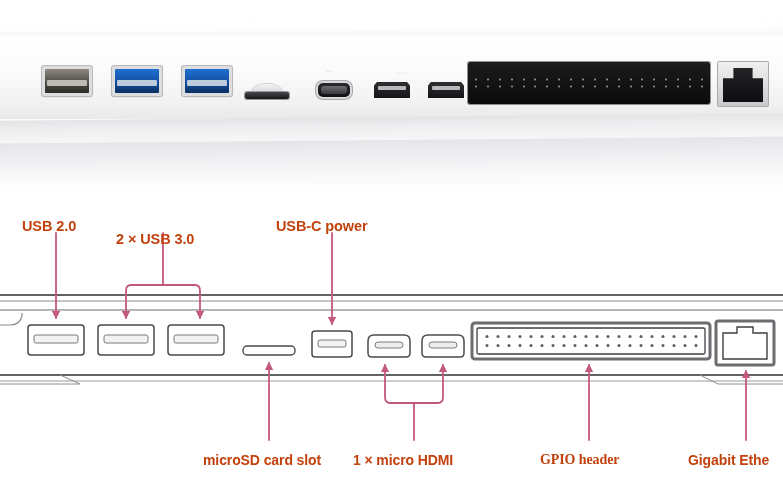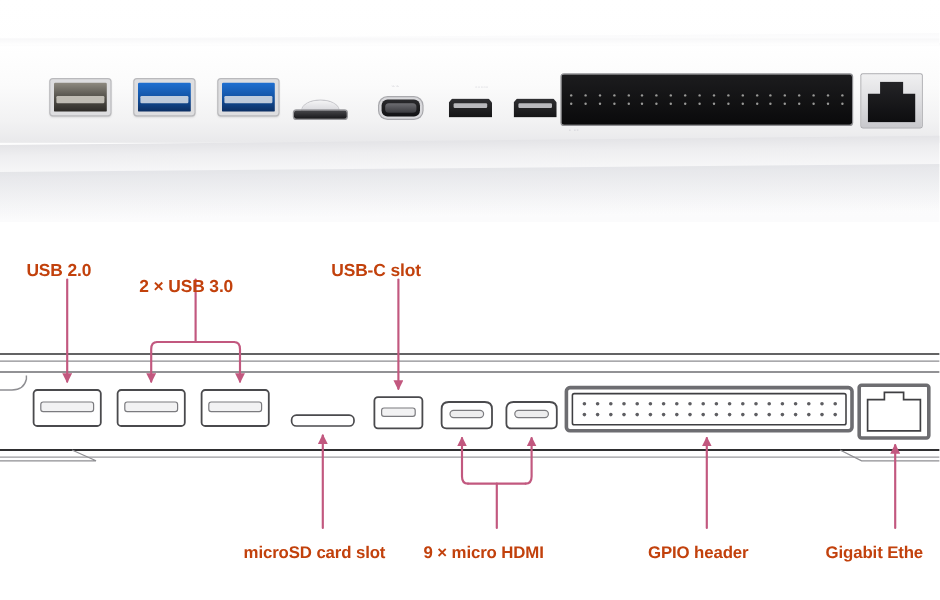--- a/index.html
+++ b/index.html
@@ -397,20 +397,20 @@
         <path d="M438,218 Q443,218 443,212 L443,180" marker-end="url(#arrHead)"></path>
 
         <path d="M589,255 L589,180" marker-end="url(#arrHead)"></path>
 
         <path d="M746,255 L746,186" marker-end="url(#arrHead)"></path>
       </g>
     </svg>
 
     <div class="lbl" style="left:22px; top:33px;">USB 2.0</div>
     <div class="lbl" style="left:116px; top:46px;">2 × USB 3.0</div>
-    <div class="lbl" style="left:276px; top:33px;">USB-C slot</div>
+    <div class="lbl" style="left:276px; top:33px;">USB-C power</div>
 
     <div class="lbl small" style="left:203px; top:267px;">microSD card slot</div>
-    <div class="lbl small" style="left:353px; top:267px;">9 × micro HDMI</div>
-    <div class="lbl small" style="left:540px; top:267px;">GPIO header</div>
+    <div class="lbl small" style="left:353px; top:267px;">1 × micro HDMI</div>
+    <div class="lbl small" style="left:540px; top:267px;font-family:Liberation Serif, serif;">GPIO header</div>
     <div class="lbl small" style="left:688px; top:267px;">Gigabit Ethe</div>
   </div>
 </div>
 
 </body></html>

